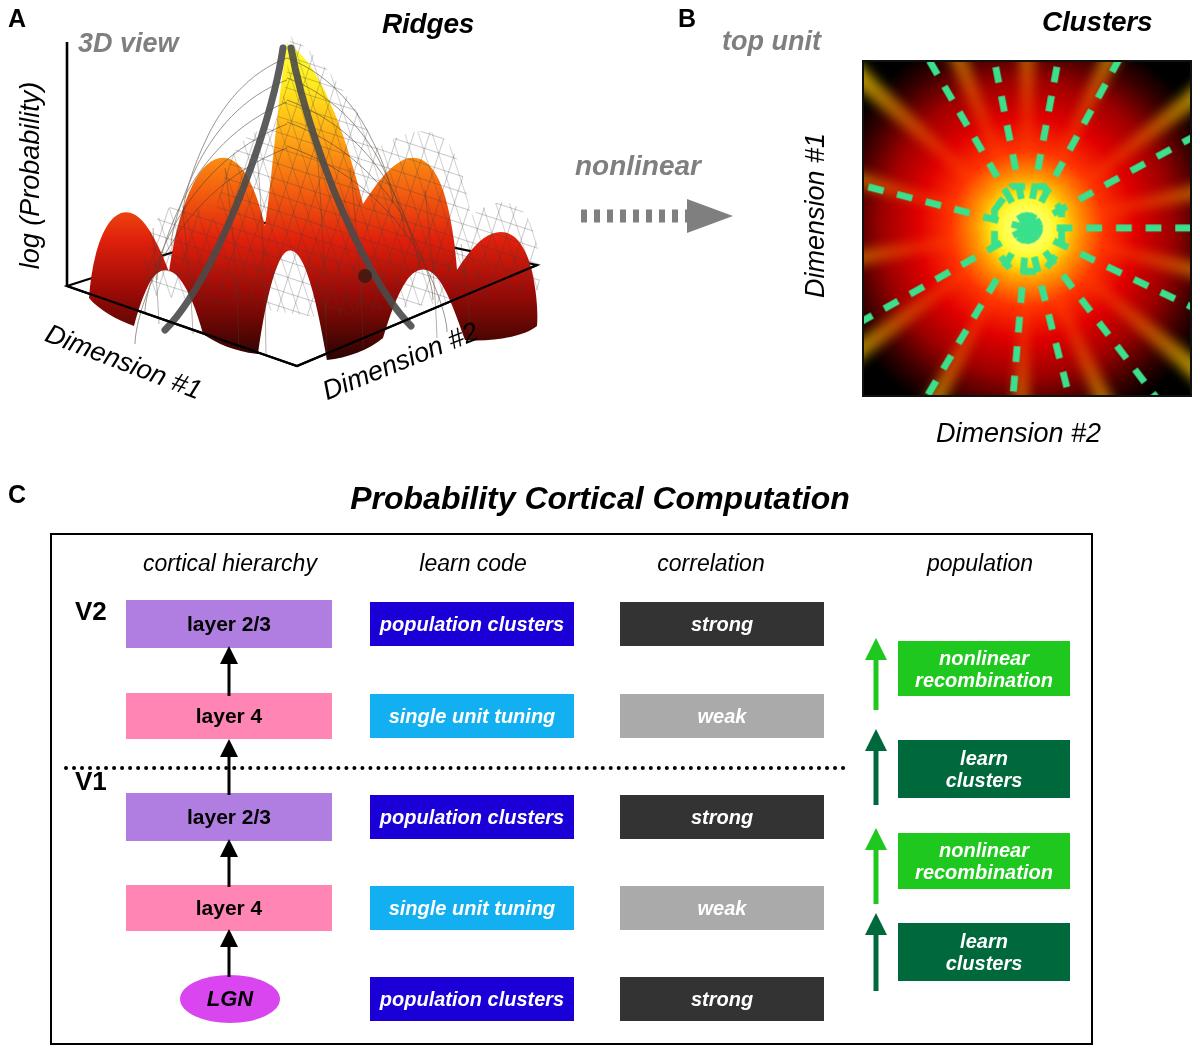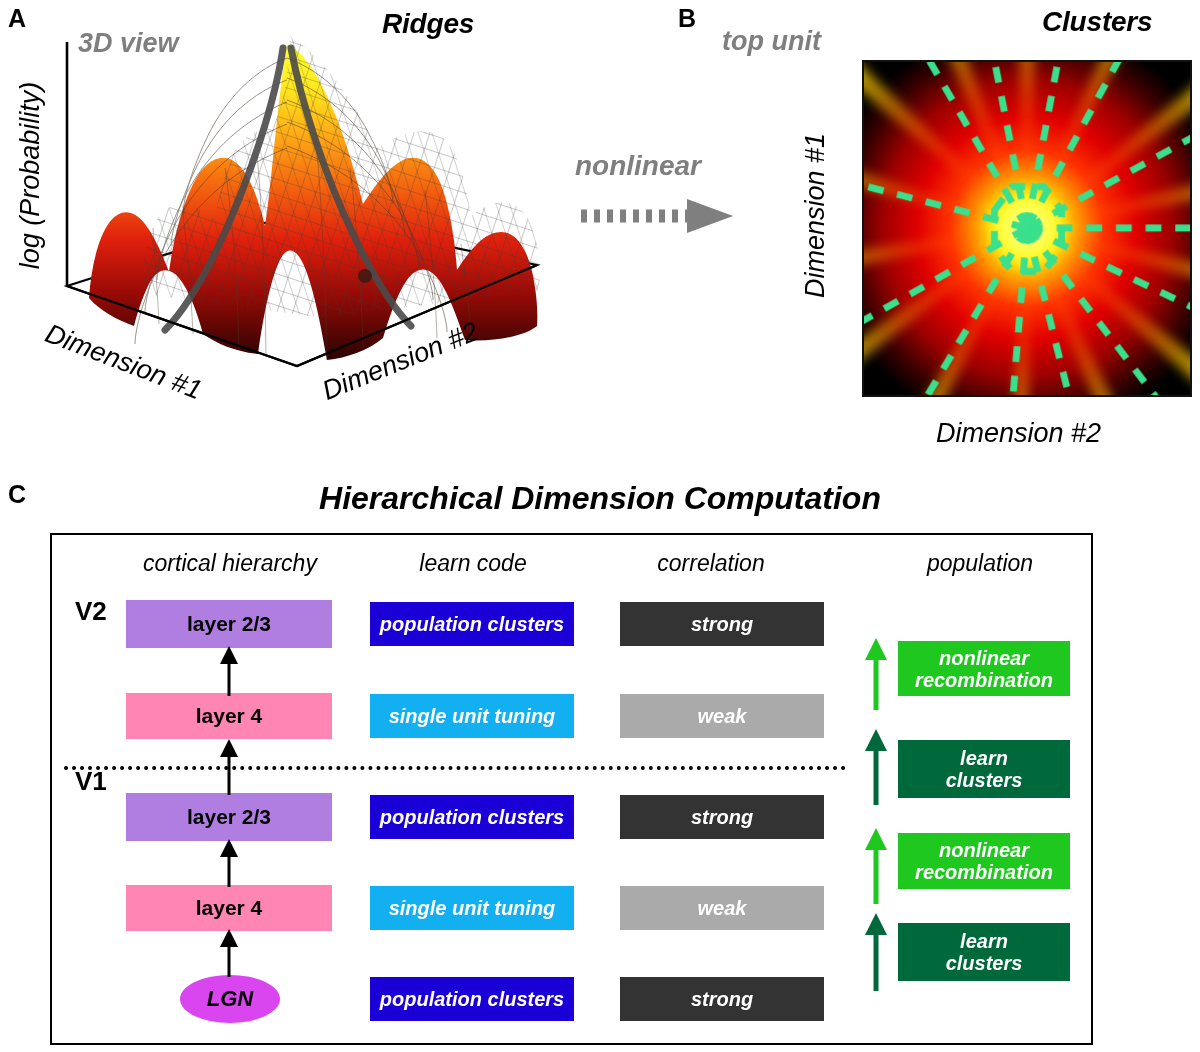--- a/index.html
+++ b/index.html
@@ -339,21 +339,21 @@
       <line x1="165" y1="168" x2="60" y2="-12"></line>
       <line x1="165" y1="168" x2="130" y2="-12"></line>
 
       <polygon points="132,150 150,126 182,126 200,150 200,188 182,212 150,212 132,188" stroke-dasharray="15,13"></polygon>
     </g>
   </svg>
 </div>
 
 <div class="abs panel-letter" style="left:8px;top:482px;">C</div>
 
-<div class="abs" id="panelC-title">Hierarchical Dimension Computation</div>
+<div class="abs" id="panelC-title">Probability Cortical Computation</div>
 
 <div class="abs" id="panelC-frame"></div>
 
 <div class="abs col-head" style="left:126px;top:550px;width:208px;">cortical hierarchy</div>
 <div class="abs col-head" style="left:370px;top:550px;width:206px;">learn code</div>
 <div class="abs col-head" style="left:608px;top:550px;width:206px;">correlation</div>
 <div class="abs col-head" style="left:880px;top:550px;width:200px;">population</div>
 
 <div class="abs area-label" style="left:75px;top:596px;">V2</div>
 <div class="abs area-label" style="left:75px;top:766px;">V1</div>

